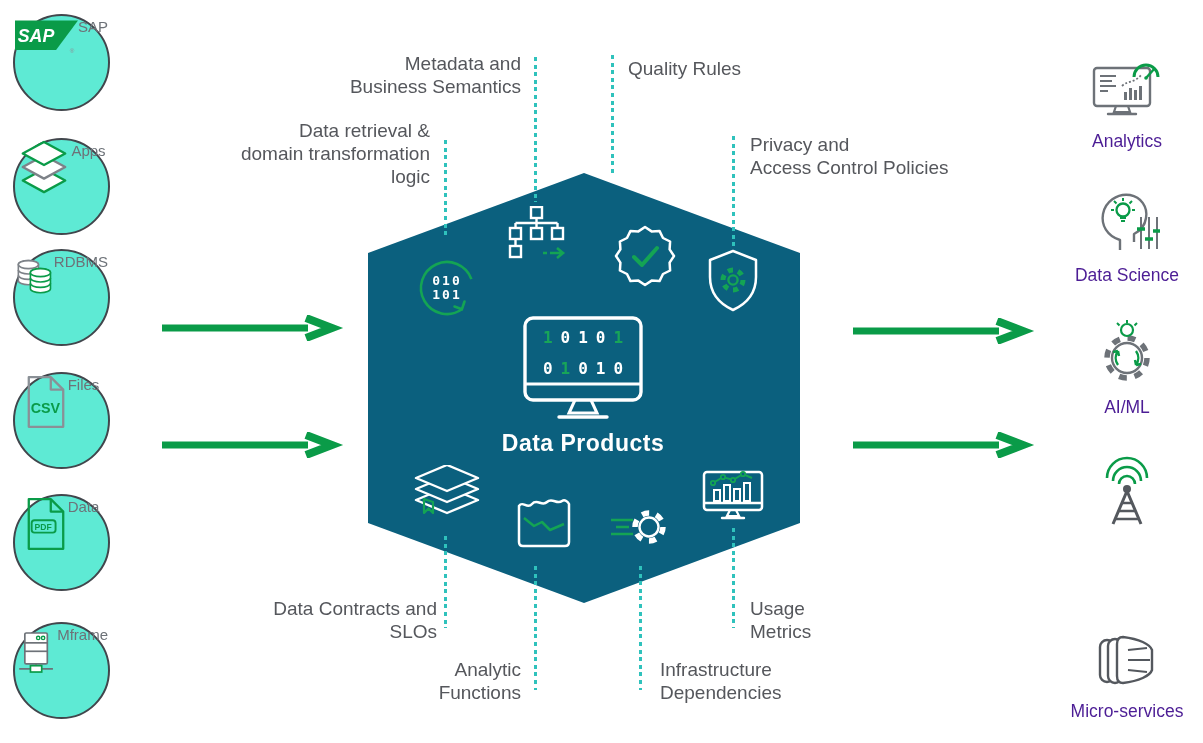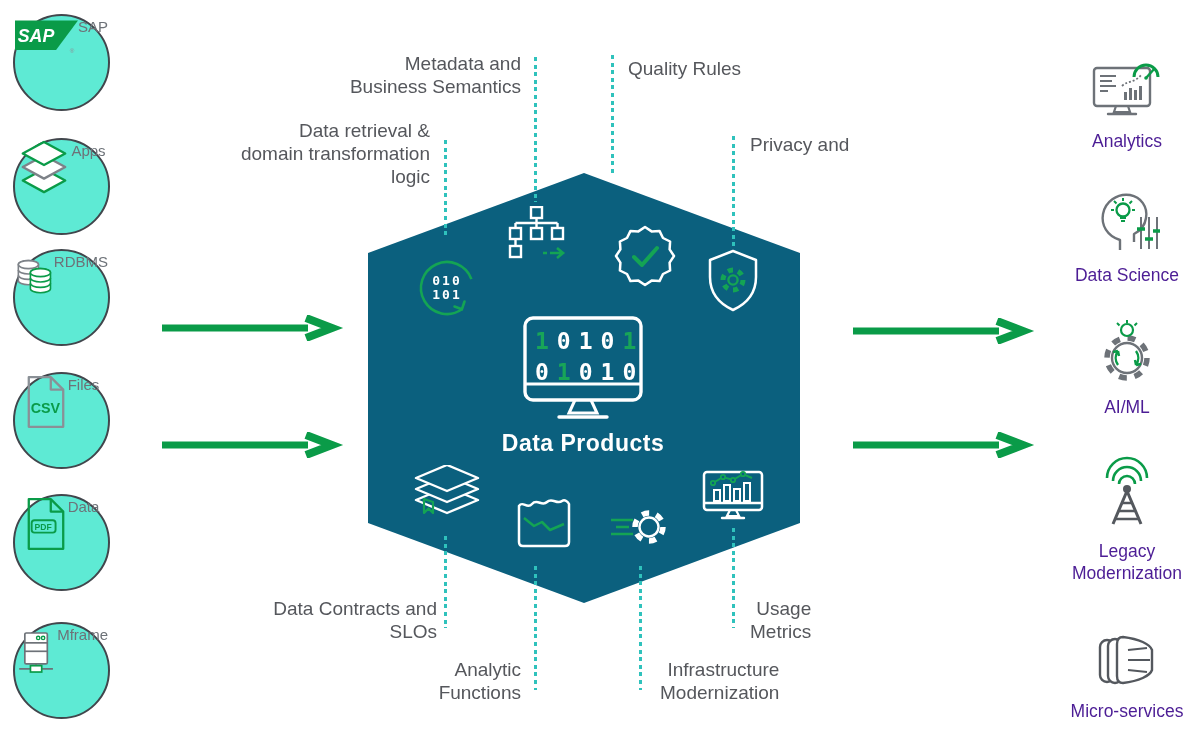--- a/index.html
+++ b/index.html
@@ -9,29 +9,29 @@
   .src{position:absolute;left:13px;width:97px;height:97px;border:2.5px solid #41464c;
        border-radius:50%;box-sizing:border-box;display:flex;flex-direction:row;
        align-items:flex-start;justify-content:center;background:#5eead4;}
   .src-label{font-size:15px;color:#6d7278;margin-top:2px;}
   
   .hexagon{position:absolute;left:368px;top:173px;width:432px;height:430px;background:#0b607e;
            clip-path:polygon(50% 0%,100% 18.6%,100% 81.4%,50% 100%,0% 81.4%,0% 18.6%);}
   .hex-title{position:absolute;left:433px;top:430px;width:300px;text-align:center;
              color:#fff;font-size:23px;font-weight:700;letter-spacing:.5px;}
   .binary-row{position:absolute;left:527px;width:112px;text-align:center;
-              font-family:"DejaVu Sans Mono",monospace;font-size:23px;font-weight:700;
+              font-family:"DejaVu Sans Mono",monospace;font-size:16px;font-weight:700;
               color:#fff;letter-spacing:8px;text-indent:8px;}
   .binary-row .g{color:#18a558;}
   
   .dot-line{position:absolute;width:3px;
             background:repeating-linear-gradient(to bottom,#2fc2bc 0px,#2fc2bc 4px,
                        rgba(0,0,0,0) 4px,rgba(0,0,0,0) 7.6px);}
   
-  .cap{position:absolute;font-size:19px;line-height:23px;color:#55575c;text-align:right;}
+  .cap{position:absolute;font-size:19px;line-height:23px;color:#55575c;}
   .cap.r{text-align:right;}
   
   .flow{position:absolute;}
   
   .consumer-label{position:absolute;font-size:17.5px;color:#4c1d95;text-align:center;line-height:22px;}
   .abs{position:absolute;}
 </style>
 </head>
 <body>
 
@@ -127,24 +127,24 @@
   <div class="dot-line" style="left:731.5px;top:136px;height:110px"></div>
 
   <div class="dot-line" style="left:443.5px;top:536px;height:92px"></div>
   <div class="dot-line" style="left:533.5px;top:566px;height:124px"></div>
   <div class="dot-line" style="left:638.5px;top:566px;height:124px"></div>
   <div class="dot-line" style="left:731.5px;top:528px;height:100px"></div>
 
   <div class="cap r" style="right:773px;top:119px"><span>Data retrieval &amp;</span><br><span>domain transformation</span><br><span>logic</span></div>
   <div class="cap r" style="right:682px;top:52px"><span>Metadata and</span><br><span>Business Semantics</span></div>
   <div class="cap" style="left:628px;top:57px"><span>Quality Rules</span></div>
-  <div class="cap" style="left:750px;top:133px"><span>Privacy and</span><br></div>
+  <div class="cap" style="left:750px;top:133px"><span>Privacy and</span><br><span>Access Control Policies</span></div>
   <div class="cap r" style="right:766px;top:597px"><span>Data Contracts and</span><br><span>SLOs</span></div>
   <div class="cap r" style="right:682px;top:658px"><span>Analytic</span><br><span>Functions</span></div>
-  <div class="cap" style="left:660px;top:658px"><span>Infrastructure</span><br><span>Modernization</span></div>
+  <div class="cap" style="left:660px;top:658px"><span>Infrastructure</span><br><span>Dependencies</span></div>
   <div class="cap" style="left:750px;top:597px"><span>Usage</span><br><span>Metrics</span></div>
 
   <svg class="abs" style="left:415px;top:256px" width="64" height="64" viewBox="0 0 64 64">
     <path d="M56.4,23.1 A26,26 0 1 0 46.9,53.3" fill="none" stroke="#14a454" stroke-width="2.6"></path>
     <path d="M46.9,53.3 L49.5,45.5 M46.9,53.3 L39.5,50.5" fill="none" stroke="#14a454" stroke-width="2.6" stroke-linecap="round"></path>
     <text x="32" y="29" text-anchor="middle" font-size="13" font-weight="bold" fill="#fff" letter-spacing="2" font-family="DejaVu Sans Mono,monospace">010</text>
     <text x="32" y="43" text-anchor="middle" font-size="13" font-weight="bold" fill="#fff" letter-spacing="2" font-family="DejaVu Sans Mono,monospace">101</text>
   </svg>
 
   <svg class="abs" style="left:503px;top:206px" width="66" height="58" viewBox="0 0 66 58">
@@ -254,21 +254,20 @@
   <div class="consumer-label" style="left:1067px;top:396px;width:120px"><span>AI/ML</span></div>
 
   <svg class="abs" style="left:1095px;top:456px" width="64" height="70" viewBox="0 0 64 70">
     <path d="M12,22 A20,20 0 0 1 52,22" fill="none" stroke="#0a9b48" stroke-width="2.6"></path>
     <path d="M18,25 A14,14 0 0 1 46,25" fill="none" stroke="#0a9b48" stroke-width="2.6"></path>
     <path d="M24,28 A8,8 0 0 1 40,28" fill="none" stroke="#0a9b48" stroke-width="2.6"></path>
     <circle cx="32" cy="33" r="4" fill="#54585e"></circle>
     <path d="M32,35 L18,68 M32,35 L46,68" fill="none" stroke="#54585e" stroke-width="3"></path>
     <path d="M26,47 H38 M23,55 H41 M20,63 H44" stroke="#54585e" stroke-width="2.6"></path>
   </svg>
-  <div class="consumer-label" style="left:1052px;top:540px;width:150px"><span>Legacy</span><br><span>Modernization</span></div>
 
   <svg class="abs" style="left:1092px;top:631px" width="66" height="58" viewBox="0 0 66 58">
     <rect x="8" y="9" width="14" height="42" rx="7" fill="#fff" stroke="#54585e" stroke-width="2.4"></rect>
     <rect x="16" y="8" width="14" height="44" rx="7" fill="#fff" stroke="#54585e" stroke-width="2.4"></rect>
     <path d="M31,6 C47,8 58,13 60,19 V39 C58,45 47,50 31,52 C27,52 25,49 25,45 V13 C25,9 27,6 31,6 Z" fill="#fff" stroke="#54585e" stroke-width="2.4"></path>
     <path d="M36,19 L55,17 M36,29 L58,29 M36,39 L55,41" stroke="#54585e" stroke-width="2.2"></path>
   </svg>
   <div class="consumer-label" style="left:1047px;top:700px;width:160px"><span>Micro-services</span></div>
 
 </div>

